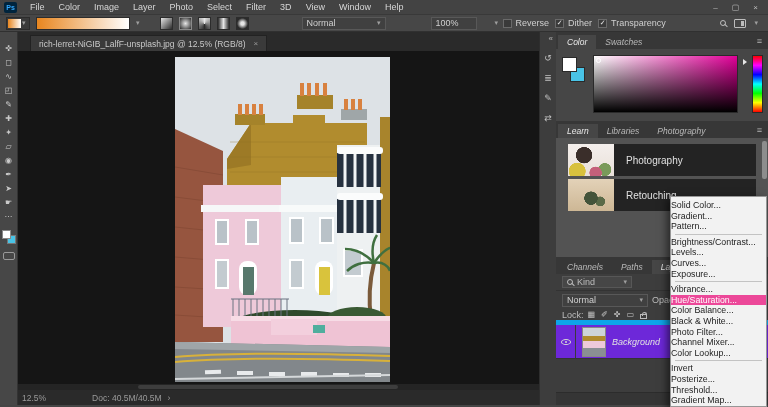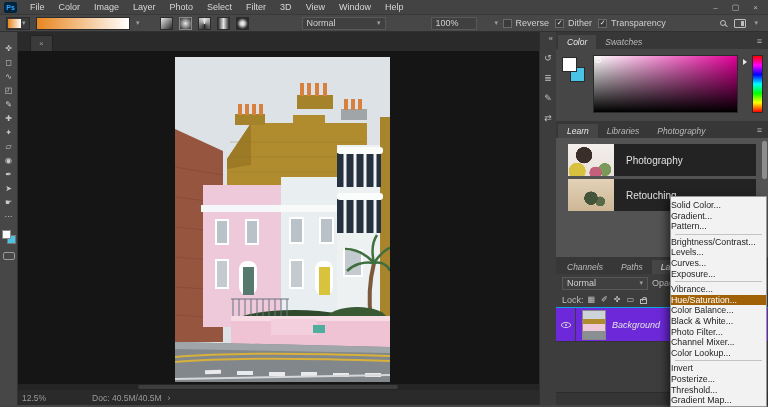--- a/index.html
+++ b/index.html
@@ -104,40 +104,40 @@
   .learn-label { flex:1; background:#232323; color:#e0e0e0; font-size:10px; display:flex; align-items:center; padding-left:12px; }
   .learn-scroll { position:absolute; right:1px; top:3px; width:5px; height:38px; background:#8d8d8d; border-radius:2px; }
   .layers-block { background:#3d3d3d; flex:1; display:flex; flex-direction:column; }
   .lrow { display:flex; align-items:center; gap:4px; padding:0 6px; color:#bdbdbd; }
   .filter-row { height:17px; border-bottom:1px solid #333; }
   .filter-dd { display:flex; align-items:center; gap:4px; background:#464646; border:1px solid #575757;
                height:12px; padding:0 4px; width:70px; }
   .filter-icons { display:flex; gap:6px; margin-left:auto; font-size:8px; color:#c5c5c5; }
   .blend-row { height:18px; }
   .dd-blend { width:86px; }
-  .lock-row { height:16px; border-bottom:1px solid #0ea5e9;text-align:center; }
+  .lock-row { height:16px; border-bottom:5px solid #0ea5e9;text-align:center; }
   .lock-icons { display:flex; gap:6px; align-items:center; font-size:8px; color:#c5c5c5; }
   .lock-glyph { width:7px; height:5px; border:1px solid #bbb; position:relative; margin-top:3px; }
   .lock-glyph::before { content:''; position:absolute; top:-3px; left:1px; width:3px; height:3px;
                         border:1px solid #bbb; border-bottom:none; border-radius:3px 3px 0 0; }
   .layer-list { flex:1; background:#3d3d3d; }
   .layer-row { height:34px; background:#6d28d9; display:flex; align-items:center; gap:6px; border-bottom:1px solid #343434; }
   .eye-cell { width:20px; display:flex; justify-content:center; border-right:1px solid #3a3a3a; align-self:stretch; align-items:center; }
   .eye { width:10px; height:6px; border:1px solid #d5d5d5; border-radius:50%; position:relative; }
   .eye::after { content:''; position:absolute; left:3px; top:1px; width:2px; height:2px; background:#d5d5d5; border-radius:50%; }
   .layer-thumb { width:24px; height:30px; border:1px solid #888; background:
       linear-gradient(#cdd4d9 0 30%, #b08c2e 30% 45%, #eec9d9 45% 72%, #8a8f93 72% 100%); }
   .layer-name { font-style:italic; font-size:9px; color:#e2e2e2; }
   .panel-bottom { height:13px; background:#353535; border-top:1px solid #2c2c2c; }
   
   .ctxmenu { position:absolute; top:196px; right:1px; width:97px; bottom:0; background:#f2f2f2;
              border:1px solid #979797; box-shadow:-3px 3px 8px rgba(0,0,0,.55); padding-top:3px;
              overflow:hidden; z-index:50; }
   .ctx-item { height:10.6px; line-height:10.6px; color:#1c1c1c; font-size:8.8px; white-space:nowrap; }
-  .ctx-item.hl { background:#a16207; color:#fff; }
+  .ctx-item.hl { background:#ec4899; color:#fff; }
   .ctx-sep { height:1px; background:#c3c3c3; margin:2px 4px; }
 </style>
 </head>
 <body>
 
 <div class="app">
 
   <div class="menubar">
     <div class="ps-logo">Ps</div>
     <span class="menu-item">File</span>
@@ -221,20 +221,21 @@
       <div class="swatches">
         <div class="sw-bg" style="background:#49c3e6"></div>
         <div class="sw-fg"></div>
       </div>
       <div class="qmask"></div>
     </div>
 
     <div class="docarea">
       <div class="tabbar">
         <div class="doctab">
+          <span>rich-lerret-NiGIB_LalfF-unsplash.jpg @ 12.5% (RGB/8)</span>
           <span class="tab-close">×</span>
         </div>
       </div>
       <div class="canvas">
 
         <svg width="215" height="325" viewBox="0 0 215 325">
           <rect x="0" y="0" width="215" height="325" fill="#dde2e6"></rect>
 
           <polygon points="52,102 76,66 118,66 118,58 150,58 150,66 192,66 192,255 52,255" fill="#b18c2e"></polygon>
           <polygon points="52,102 76,66 76,108 52,112" fill="#9d7a26"></polygon>
@@ -413,20 +414,34 @@
         </div>
         <div class="learn-scroll"></div>
       </div>
 
       <div class="ptabs">
         <span class="ptab">Channels</span>
         <span class="ptab">Paths</span>
         <span class="ptab active">Layers</span>
       </div>
       <div class="layers-block">
+        <div class="lrow filter-row">
+          <div class="filter-dd">
+            <div class="mag"></div>
+            <span>Kind</span>
+            <span class="caret" style="margin-left:auto">▾</span>
+          </div>
+          <div class="filter-icons">
+            <span>▣</span>
+            <span>◐</span>
+            <span>T</span>
+            <span>▭</span>
+            <span>❖</span>
+          </div>
+        </div>
         <div class="lrow blend-row">
           <div class="dropdown dd-blend">
             <span>Normal</span>
             <span class="caret">▾</span>
           </div>
           <span>Opacity:</span>
         </div>
         <div class="lrow lock-row">
           <span>Lock:</span>
           <div class="lock-icons">

